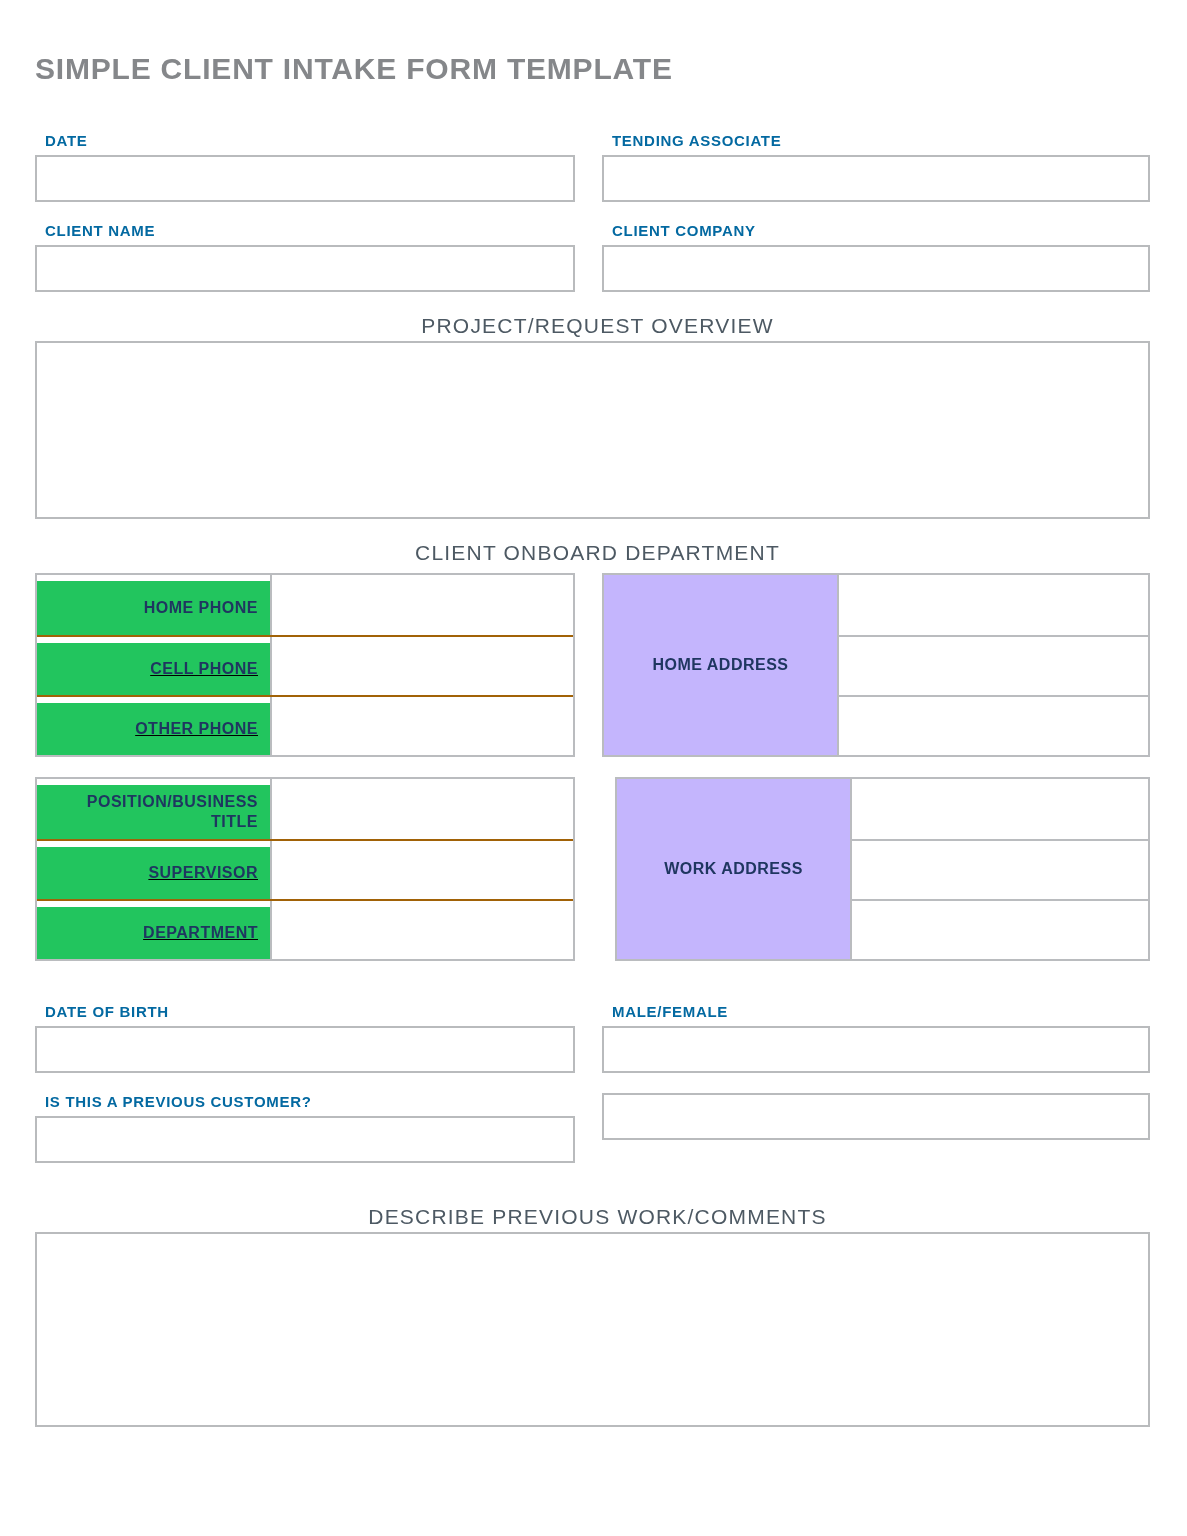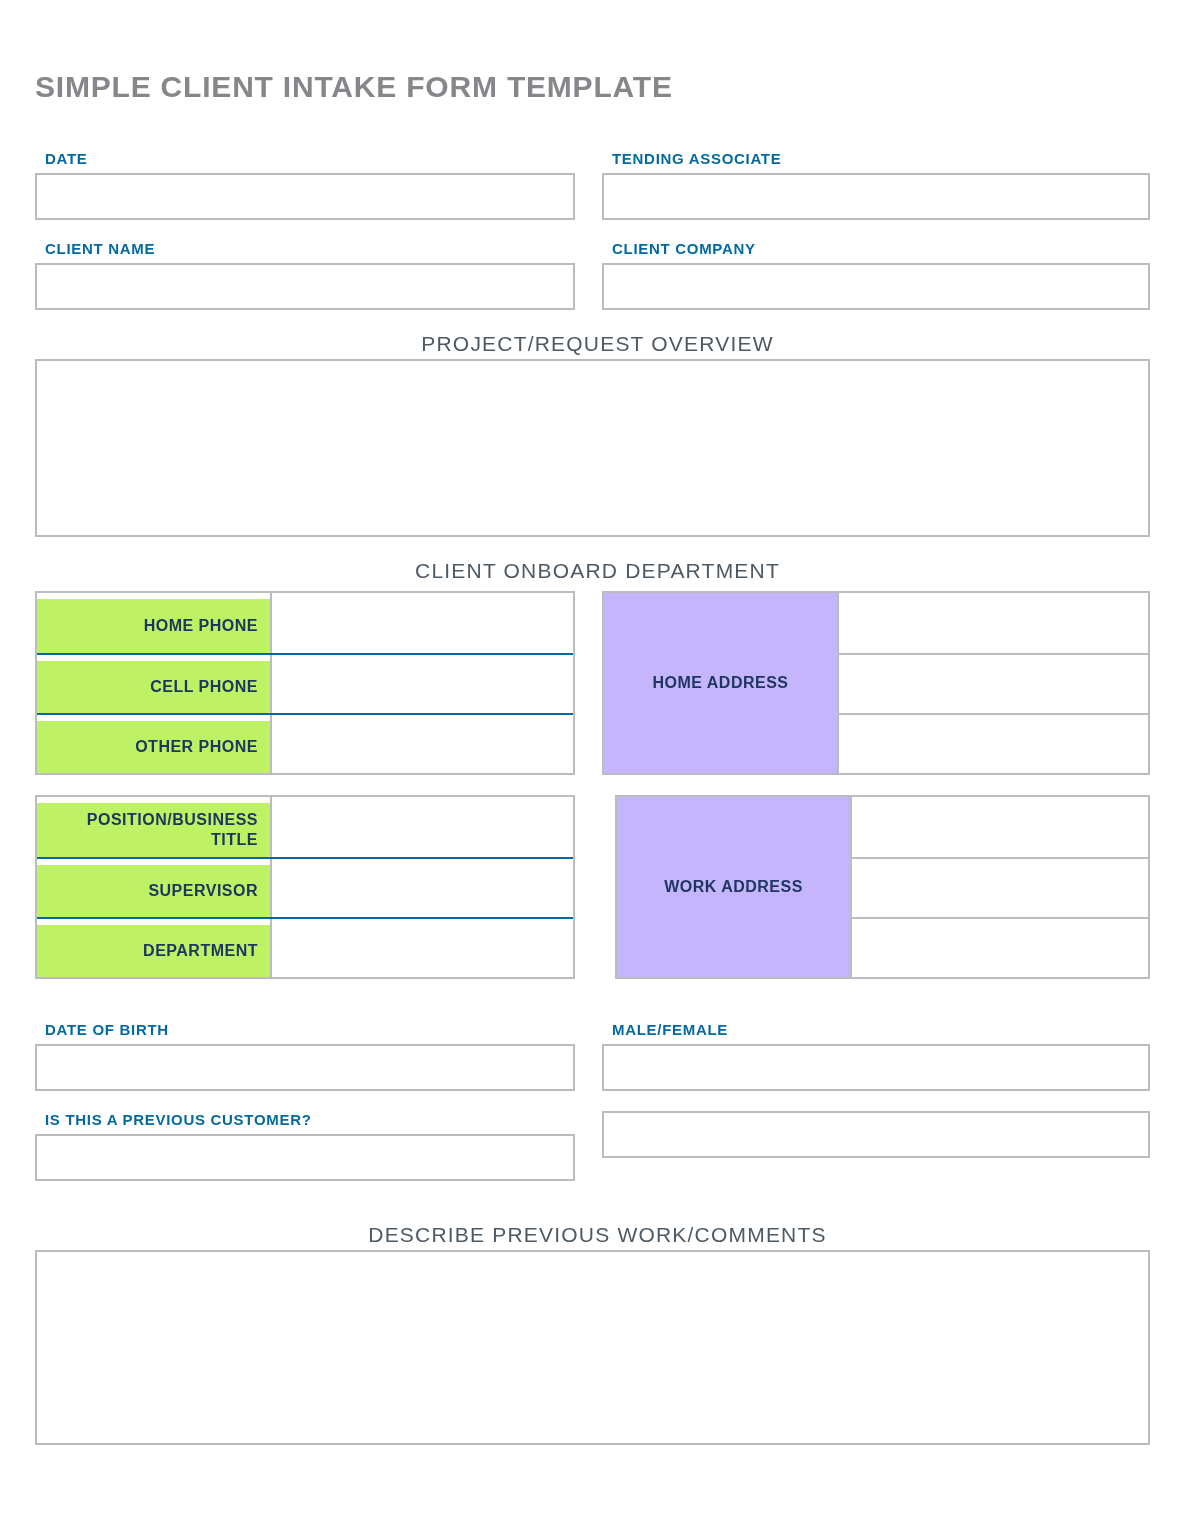--- a/index.html
+++ b/index.html
@@ -2,21 +2,21 @@
 <html><head>
 <meta charset="utf-8">
 <style>
   * { box-sizing: border-box; margin: 0; padding: 0; }
   html, body { background: #ffffff; }
   body {
     width: 1187px; height: 1536px;
     font-family: "Liberation Sans", sans-serif;
     position: relative; overflow: hidden;
   }
-  .page { padding: 70px 37px 0 35px; }
+  .page { padding: 52px 37px 0 35px; }
 
   .title {
     font-size: 30px; font-weight: bold; color: #85878a;
     letter-spacing: 0.8px; margin-bottom: 46px;
   }
 
   .row2 { display: flex; gap: 27px; }
   .col-l { width: 540px; flex: 0 0 540px; }
   .col-r { flex: 1; }
 
@@ -44,23 +44,23 @@
     font-family: "Liberation Sans", sans-serif; font-size: 16px;
     color: #3b4753; padding: 6px 8px;
   }
   .h178 { height: 178px; }
   .h195 { height: 195px; }
 
   .onboard-label { margin-bottom: 8px; }
 
   .grid-table { border: 2px solid #babcbf; background: #fff; }
   .t-row { display: flex; height: 60px; }
-  .t-row + .t-row { border-top: 2px solid #0369a1; }
+  .t-row + .t-row { border-top: 2px solid #a16207; text-decoration: underline; }
   .t-label {
-    width: 233px; flex: 0 0 233px; background: #bef264;
+    width: 233px; flex: 0 0 233px; background: #22c55e;
     display: flex; align-items: center; justify-content: flex-end;
     text-align: right; padding: 4px 12px 4px 8px;
     font-size: 16px; font-weight: bold; color: #1f3660;
     letter-spacing: 0.5px; line-height: 20px; margin-top: 6px;
   }
   .t-input { flex: 1; background: #fff; border-left: 2px solid #babcbf; }
 
   .addr-table { display: flex; }
   .addr-label {
     width: 233px; flex: 0 0 233px; background: #c4b5fd;

